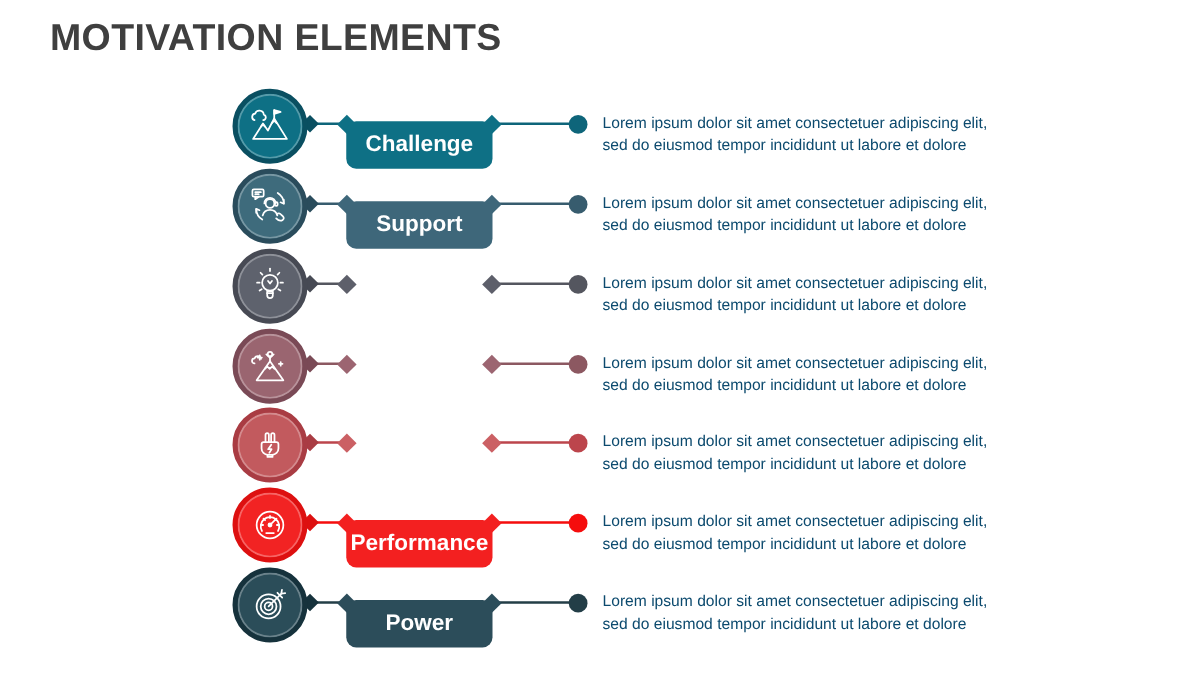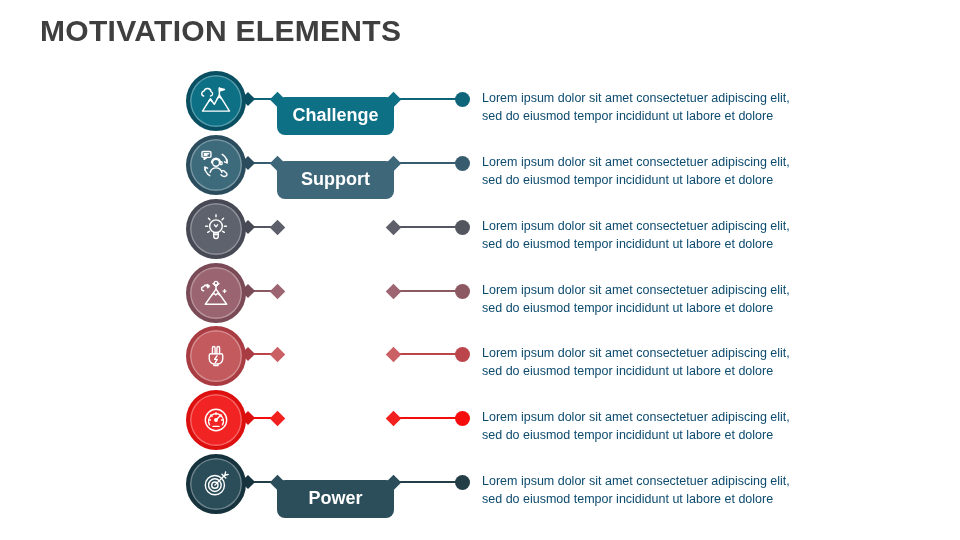--- a/index.html
+++ b/index.html
@@ -211,20 +211,23 @@
           <path d="M16 16 L20.2 11.8"></path>
           <circle cx="16" cy="16" r="1.1" fill="#fff"></circle>
           <path d="M13.3 21.7 h5.4"></path>
         </svg>
       </span>
     </div>
     <div class="nub"></div>
     <div class="line seg1"></div>
     <div class="tab left"></div>
     <div class="tab right"></div>
+    <div class="label-box">
+      <span>Performance</span>
+    </div>
     <div class="line seg2"></div>
     <div class="dot"></div>
     <div class="desc">
       <div>Lorem ipsum dolor sit amet consectetuer adipiscing elit,</div>
       <div>sed do eiusmod tempor incididunt ut labore et dolore</div>
     </div>
   </div>
 
   <div class="row" style="top: 454px; --fill: #2B4D59; --ring: #16323C; --box: #2C4D5A; --line: #233E47;">
     <div class="circle">

